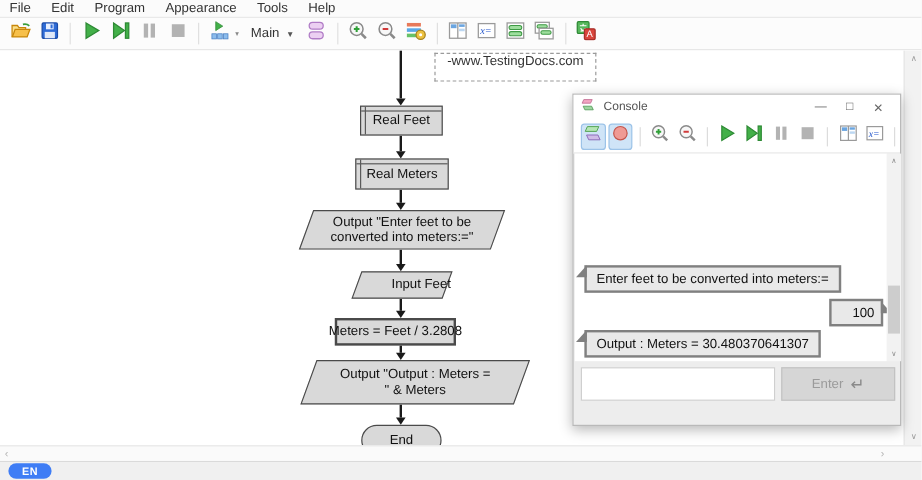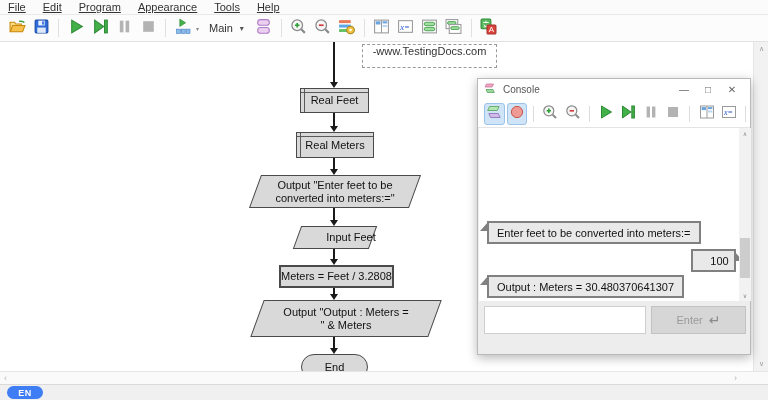--- a/index.html
+++ b/index.html
@@ -2,21 +2,21 @@
 <html><head>
 <meta charset="utf-8">
 <title>Flowgorithm</title>
 <style>
   * { margin:0; padding:0; box-sizing:border-box; }
   html,body { width:768px; height:400px; font-family:"Liberation Sans",sans-serif; background:#f0f0f0; overflow:hidden; }
   .app { position:relative; width:768px; height:400px; background:#fff; }
 
   
   .menubar { height:15px; background:#fbfbfb; border-bottom:1px solid #e9e9e9; display:flex; align-items:center; padding-left:8px; gap:17px; }
-  .menubar span { font-size:11px; color:#333; cursor:default;text-decoration:underline; }
+  .menubar span { font-size:11px; color:#333; cursor:default; }
 
   
   .toolbar { height:27px; background:#fcfcfc; border-bottom:1px solid #e2e2e2; display:flex; align-items:center; padding-left:5px; }
   .tbtn { width:24px; height:24px; display:flex; align-items:center; justify-content:center; border-radius:3px; }
   .tbtn svg { width:17px; height:17px; }
   .tsep { width:1px; height:18px; background:#e0e0e0; margin:0 5px; }
   .main-dd { display:flex; align-items:center; gap:7px; padding:0 8px; height:24px; }
   .main-dd .lbl { font-size:11px; color:#333; }
   .caret { font-size:8px; color:#555; }
   .tiny-caret { font-size:6px; color:#888; margin-left:1px; margin-right:2px; }
@@ -241,21 +241,21 @@
       <span>Real Feet</span>
     </div>
     <div class="node para" style="left:255px;top:133px;width:160px;height:33px;">
       <div class="shape"></div>
       <div class="label">Output "Enter feet to be converted into meters:="</div>
     </div>
     <div class="node para" style="left:297px;top:184px;width:76px;height:23px;">
       <div class="shape"></div>
       <div class="label" style="white-space:nowrap;padding:0;margin-left:32px;">Input Feet</div>
     </div>
-    <div class="node assign" style="left:279px;top:223px;width:115px;height:23px;white-space:nowrap;">
+    <div class="node assign" style="left:279px;top:223px;width:101px;height:23px;white-space:nowrap;">
       <span>Meters = Feet / 3.2808</span>
     </div>
     <div class="node para" style="left:257px;top:258px;width:178px;height:37px;">
       <div class="shape"></div>
       <div class="label" style="padding:0 26px;">Output "Output : Meters = " &amp; Meters</div>
     </div>
     <div class="node terminal" style="left:301px;top:312px;width:67px;height:26px;">
       <span>End</span>
     </div>
 

